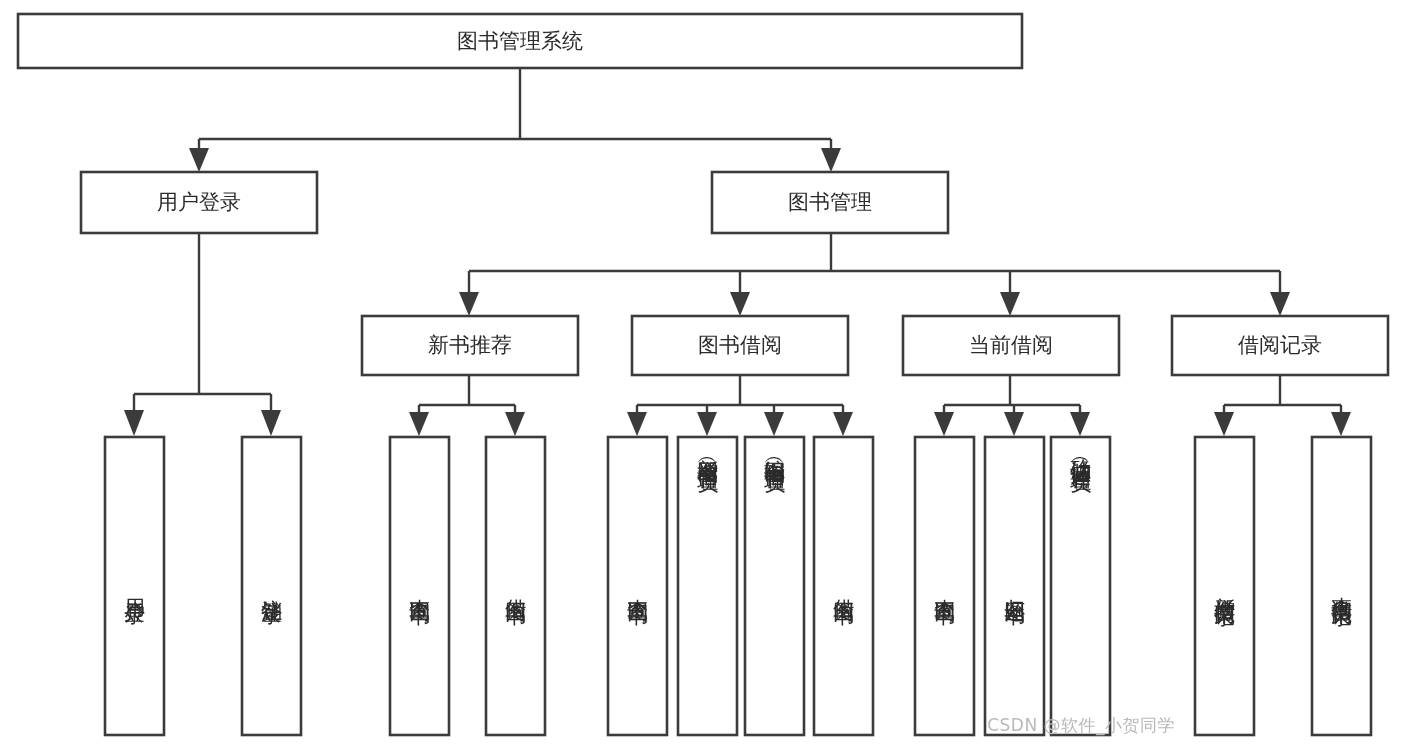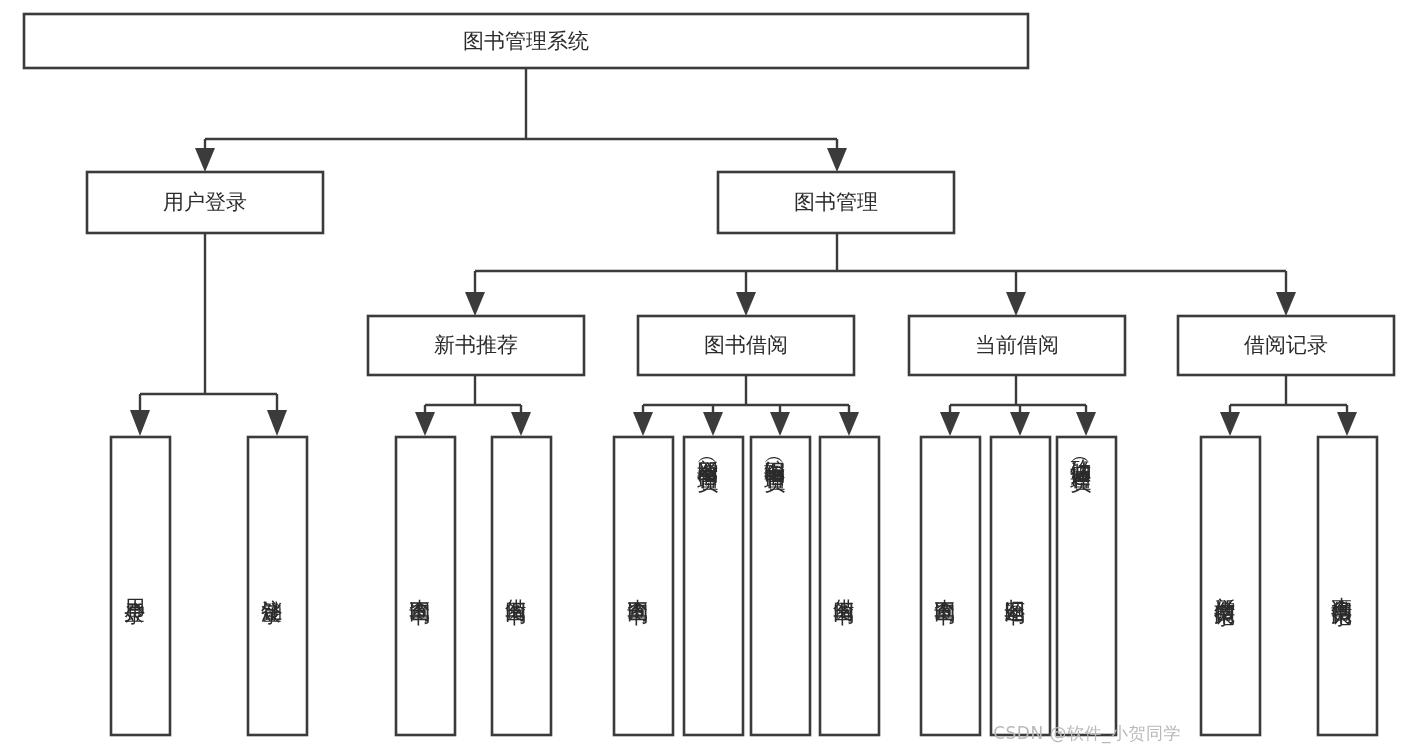--- a/index.html
+++ b/index.html
@@ -14,21 +14,20 @@
     position: relative;
     overflow: hidden;
     font-family: "DejaVu Sans", "Liberation Sans", sans-serif;
   }
   #diagram-root {
     position: absolute;
     left: 0;
     top: 0;
     width: 1183px;
     height: 747px;
-    padding-left: 6px;
   }
   svg.diagram-canvas {
     display: block;
     width: 1405px;
     height: 747px;
   }
   .node-box {
     fill: #ffffff;
     stroke: #3b3b3b;
     stroke-width: 2.6;
@@ -65,21 +64,21 @@
   }
   .vlabel-wrap {
     position: absolute;
     display: flex;
     align-items: flex-start;
     justify-content: center;
   }
   .watermark {
     position: absolute;
     right: 8px;
-    bottom: 2px;
+    bottom: 10px;
     font-family: "DejaVu Sans", "Liberation Sans", sans-serif;
     font-size: 17px;
     color: #b9b9b9;
     white-space: nowrap;
     letter-spacing: 0.5px;
   }
 </style>
 </head>
 <body>
 

